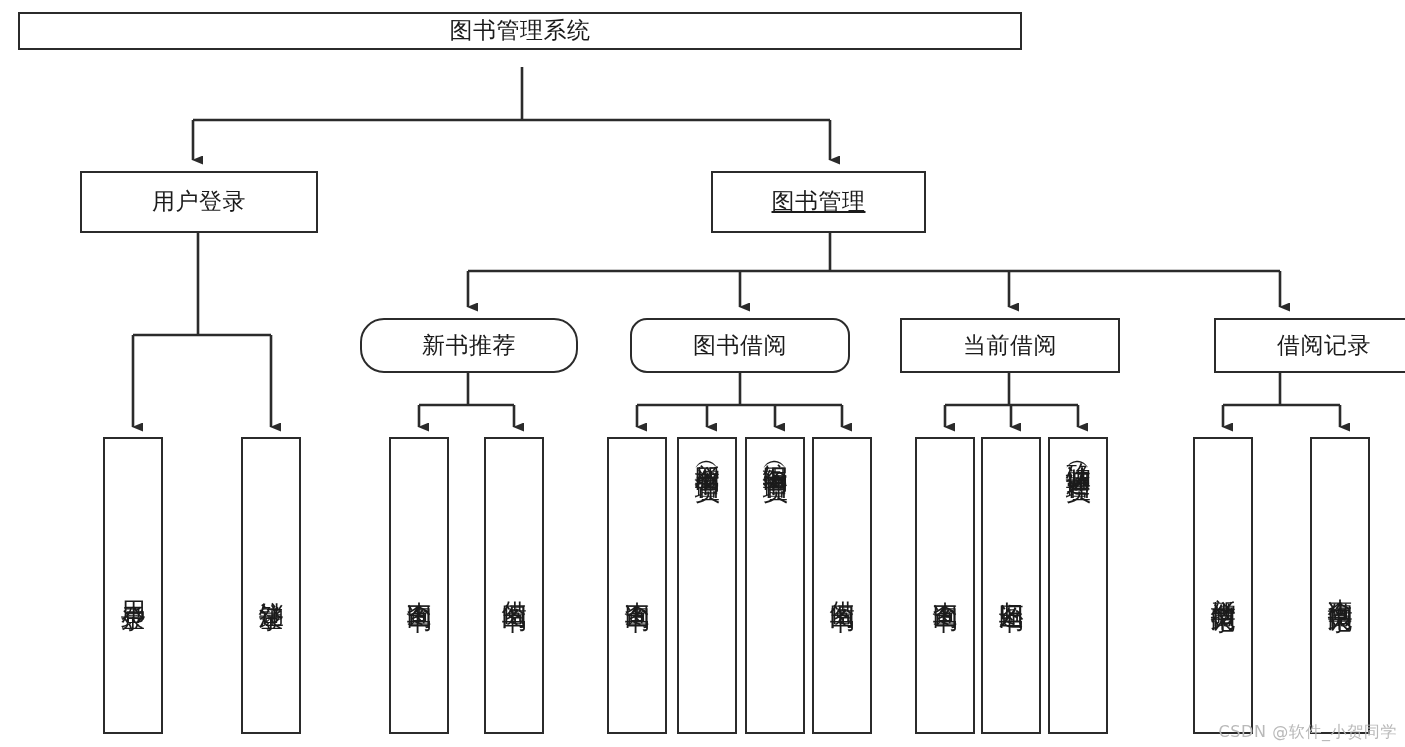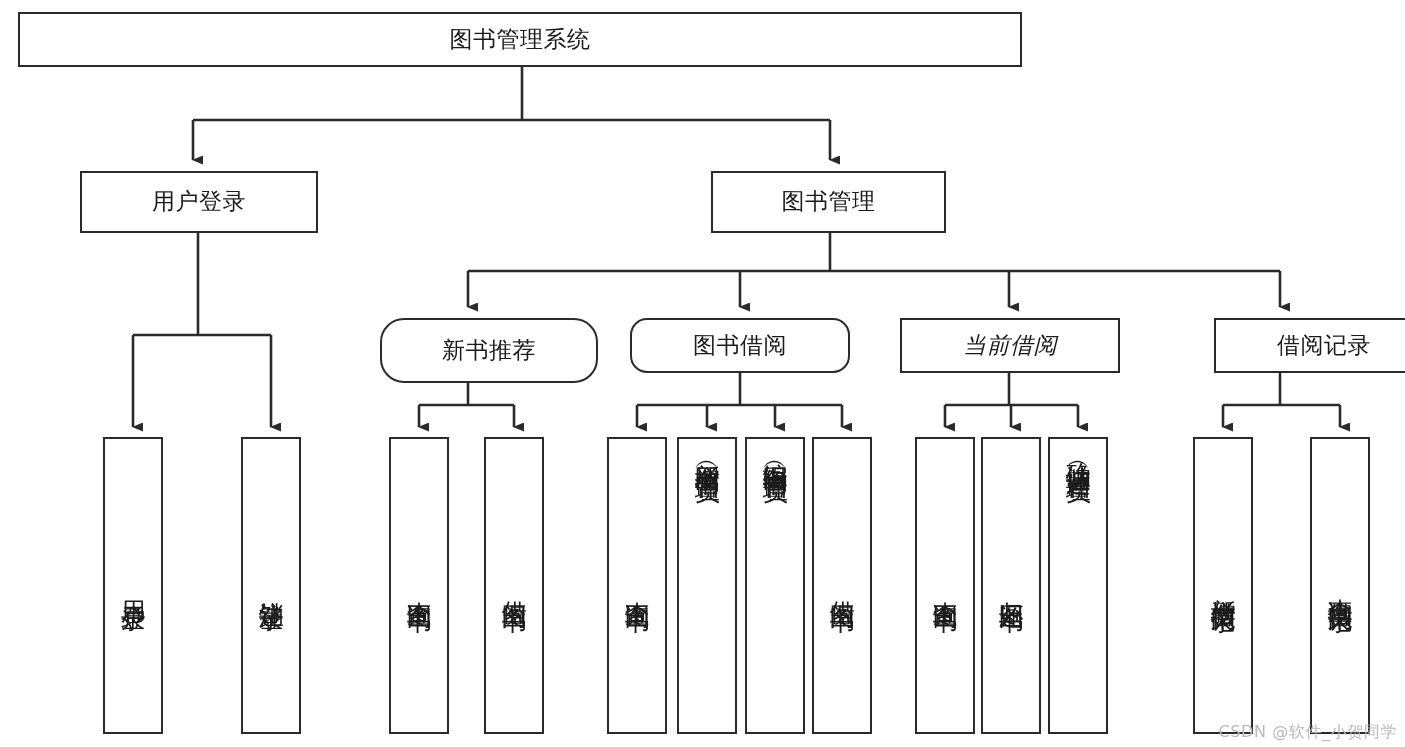--- a/index.html
+++ b/index.html
@@ -131,38 +131,38 @@
       <path d="M1011,405 L1011,427" marker-end="url(#arrowhead)"></path>
       <path d="M1078,405 L1078,427" marker-end="url(#arrowhead)"></path>
 
       <path d="M1280,373 L1280,405"></path>
       <path d="M1223,405 L1340,405"></path>
       <path d="M1223,405 L1223,427" marker-end="url(#arrowhead)"></path>
       <path d="M1340,405 L1340,427" marker-end="url(#arrowhead)"></path>
     </g>
   </svg>
 
-  <div class="node root horizontal" style="left:18px; top:12px; width:1004px; height:55px;">
+  <div class="node root horizontal" style="left:18px; top:12px; width:1004px; height:38px;">
     <span class="node-label">图书管理系统</span>
   </div>
 
   <div class="node horizontal" style="left:80px; top:171px; width:238px; height:62px;">
     <span class="node-label">用户登录</span>
   </div>
-  <div class="node horizontal" style="left:711px; top:171px; width:235px; height:62px;">
+  <div class="node horizontal" style="left:711px; top:171px; width:215px; height:62px;text-decoration:underline;">
     <span class="node-label">图书管理</span>
   </div>
 
-  <div class="node horizontal" style="left:380px; top:318px; width:218px; height:65px;border-radius:24px;">
+  <div class="node horizontal" style="left:360px; top:318px; width:218px; height:55px;border-radius:24px;">
     <span class="node-label">新书推荐</span>
   </div>
   <div class="node horizontal" style="left:630px; top:318px; width:220px; height:55px;border-radius:17px;">
     <span class="node-label">图书借阅</span>
   </div>
-  <div class="node horizontal" style="left:900px; top:318px; width:220px; height:55px;font-style:italic;">
+  <div class="node horizontal" style="left:900px; top:318px; width:220px; height:55px;">
     <span class="node-label">当前借阅</span>
   </div>
   <div class="node horizontal" style="left:1170px; top:318px; width:220px; height:55px;margin-left:44px;">
     <span class="node-label">借阅记录</span>
   </div>
 
   <div class="node vertical centered" style="left:103px; top:437px; width:60px; height:297px;">
     <span class="node-label">用户登录</span>
   </div>
   <div class="node vertical centered" style="left:241px; top:437px; width:60px; height:297px;">

